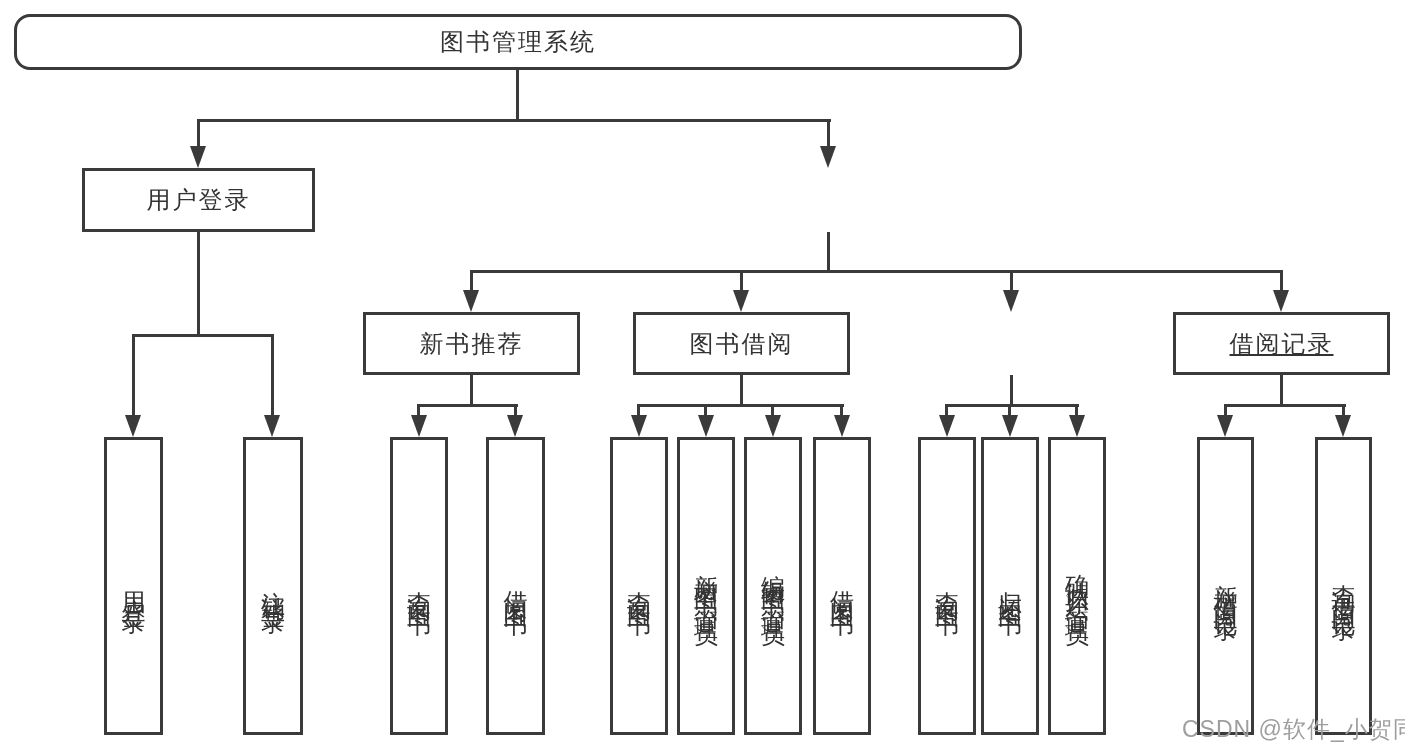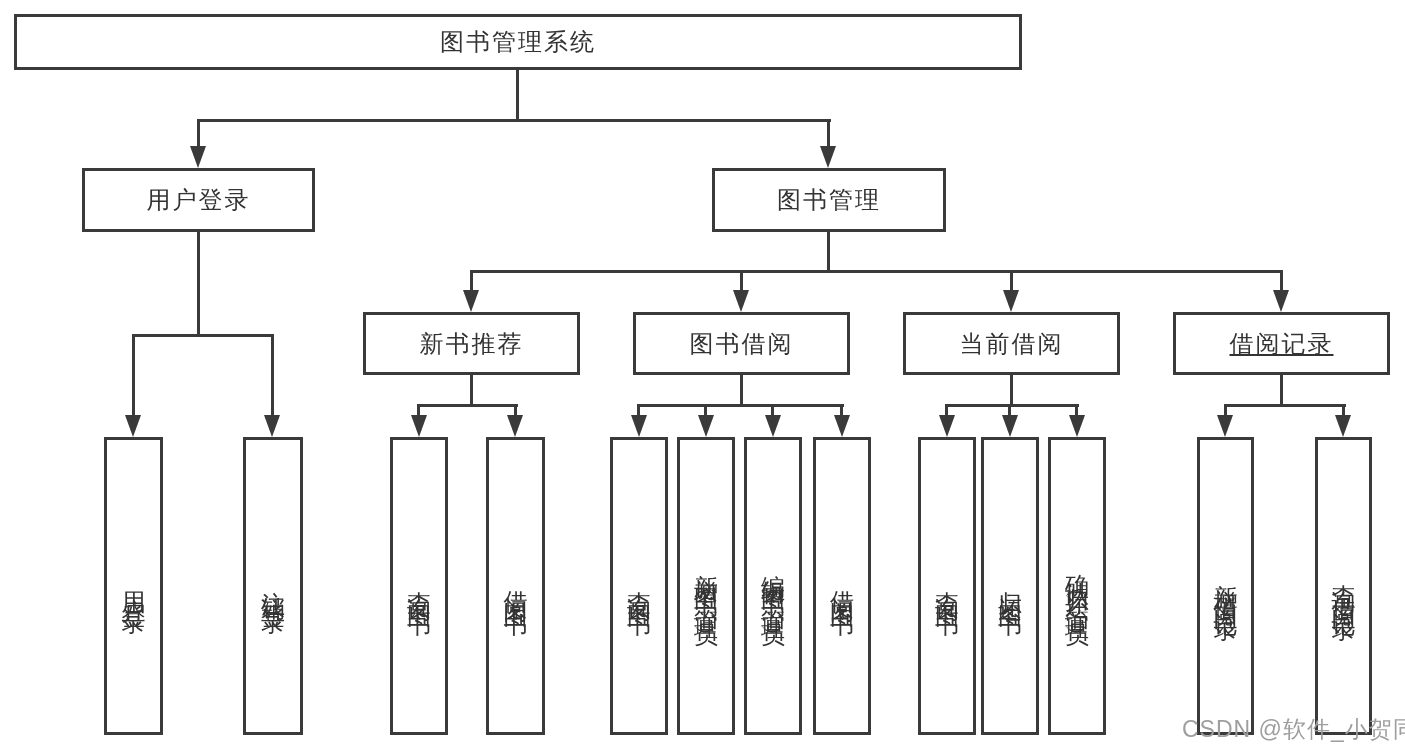--- a/index.html
+++ b/index.html
@@ -52,28 +52,26 @@
     color:var(--watermark);
     z-index:5;
     white-space:nowrap;
   }
 </style>
 </head>
 <body>
 
 <div class="stage">
 
-  <div class="node" style="left:14px;top:14px;width:1008px;height:56px;">图书管理系统</div>
+  <div class="node" style="left:14px;top:14px;width:1008px;height:56px;border-radius:16px;">图书管理系统</div>
 
   <div class="node" style="left:82px;top:168px;width:233px;height:64px;">用户登录</div>
-  <div class="node" style="left:712px;top:168px;width:234px;height:64px;">图书管理</div>
 
   <div class="node" style="left:363px;top:312px;width:217px;height:63px;">新书推荐</div>
   <div class="node" style="left:633px;top:312px;width:217px;height:63px;">图书借阅</div>
-  <div class="node" style="left:903px;top:312px;width:217px;height:63px;">当前借阅</div>
   <div class="node" style="left:1173px;top:312px;width:217px;height:63px;text-decoration:underline;">借阅记录</div>
 
   <div class="node" style="left:104px;top:437px;width:59px;height:298px;">
     <span class="vtext">用户登录</span>
   </div>
   <div class="node" style="left:243px;top:437px;width:60px;height:298px;">
     <span class="vtext">注销登录</span>
   </div>
 
   <div class="node" style="left:390px;top:437px;width:58px;height:298px;">

